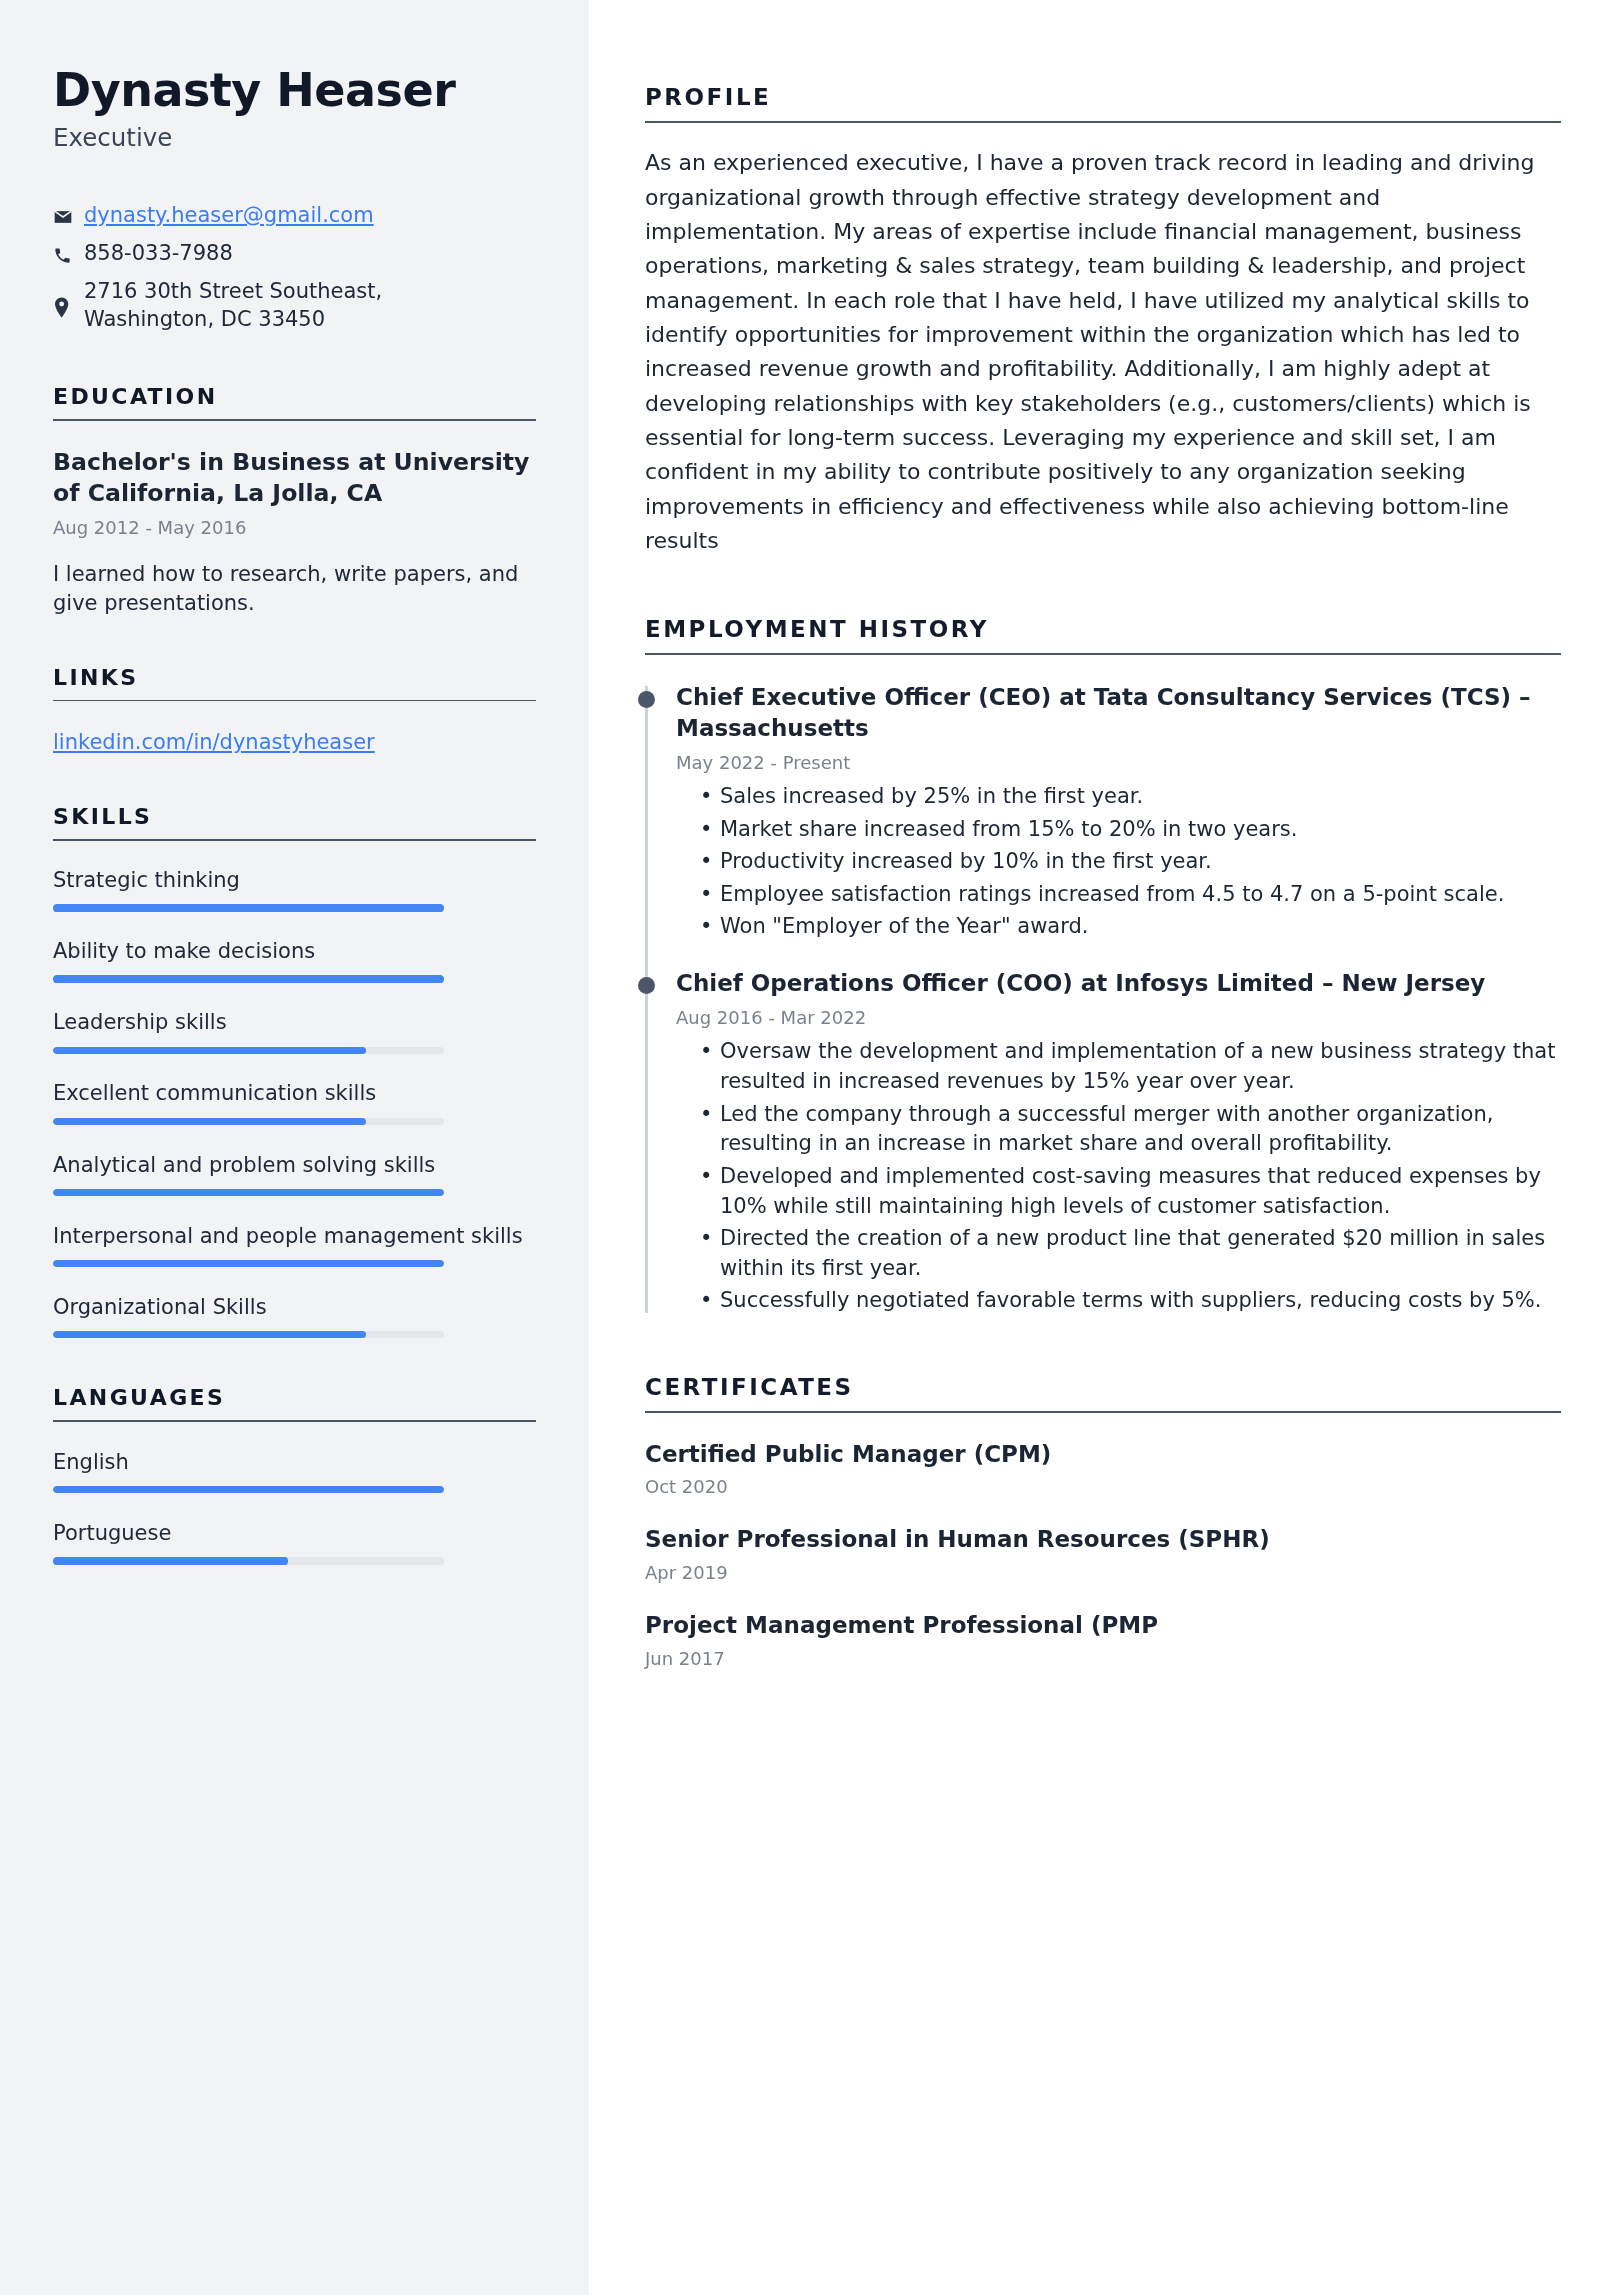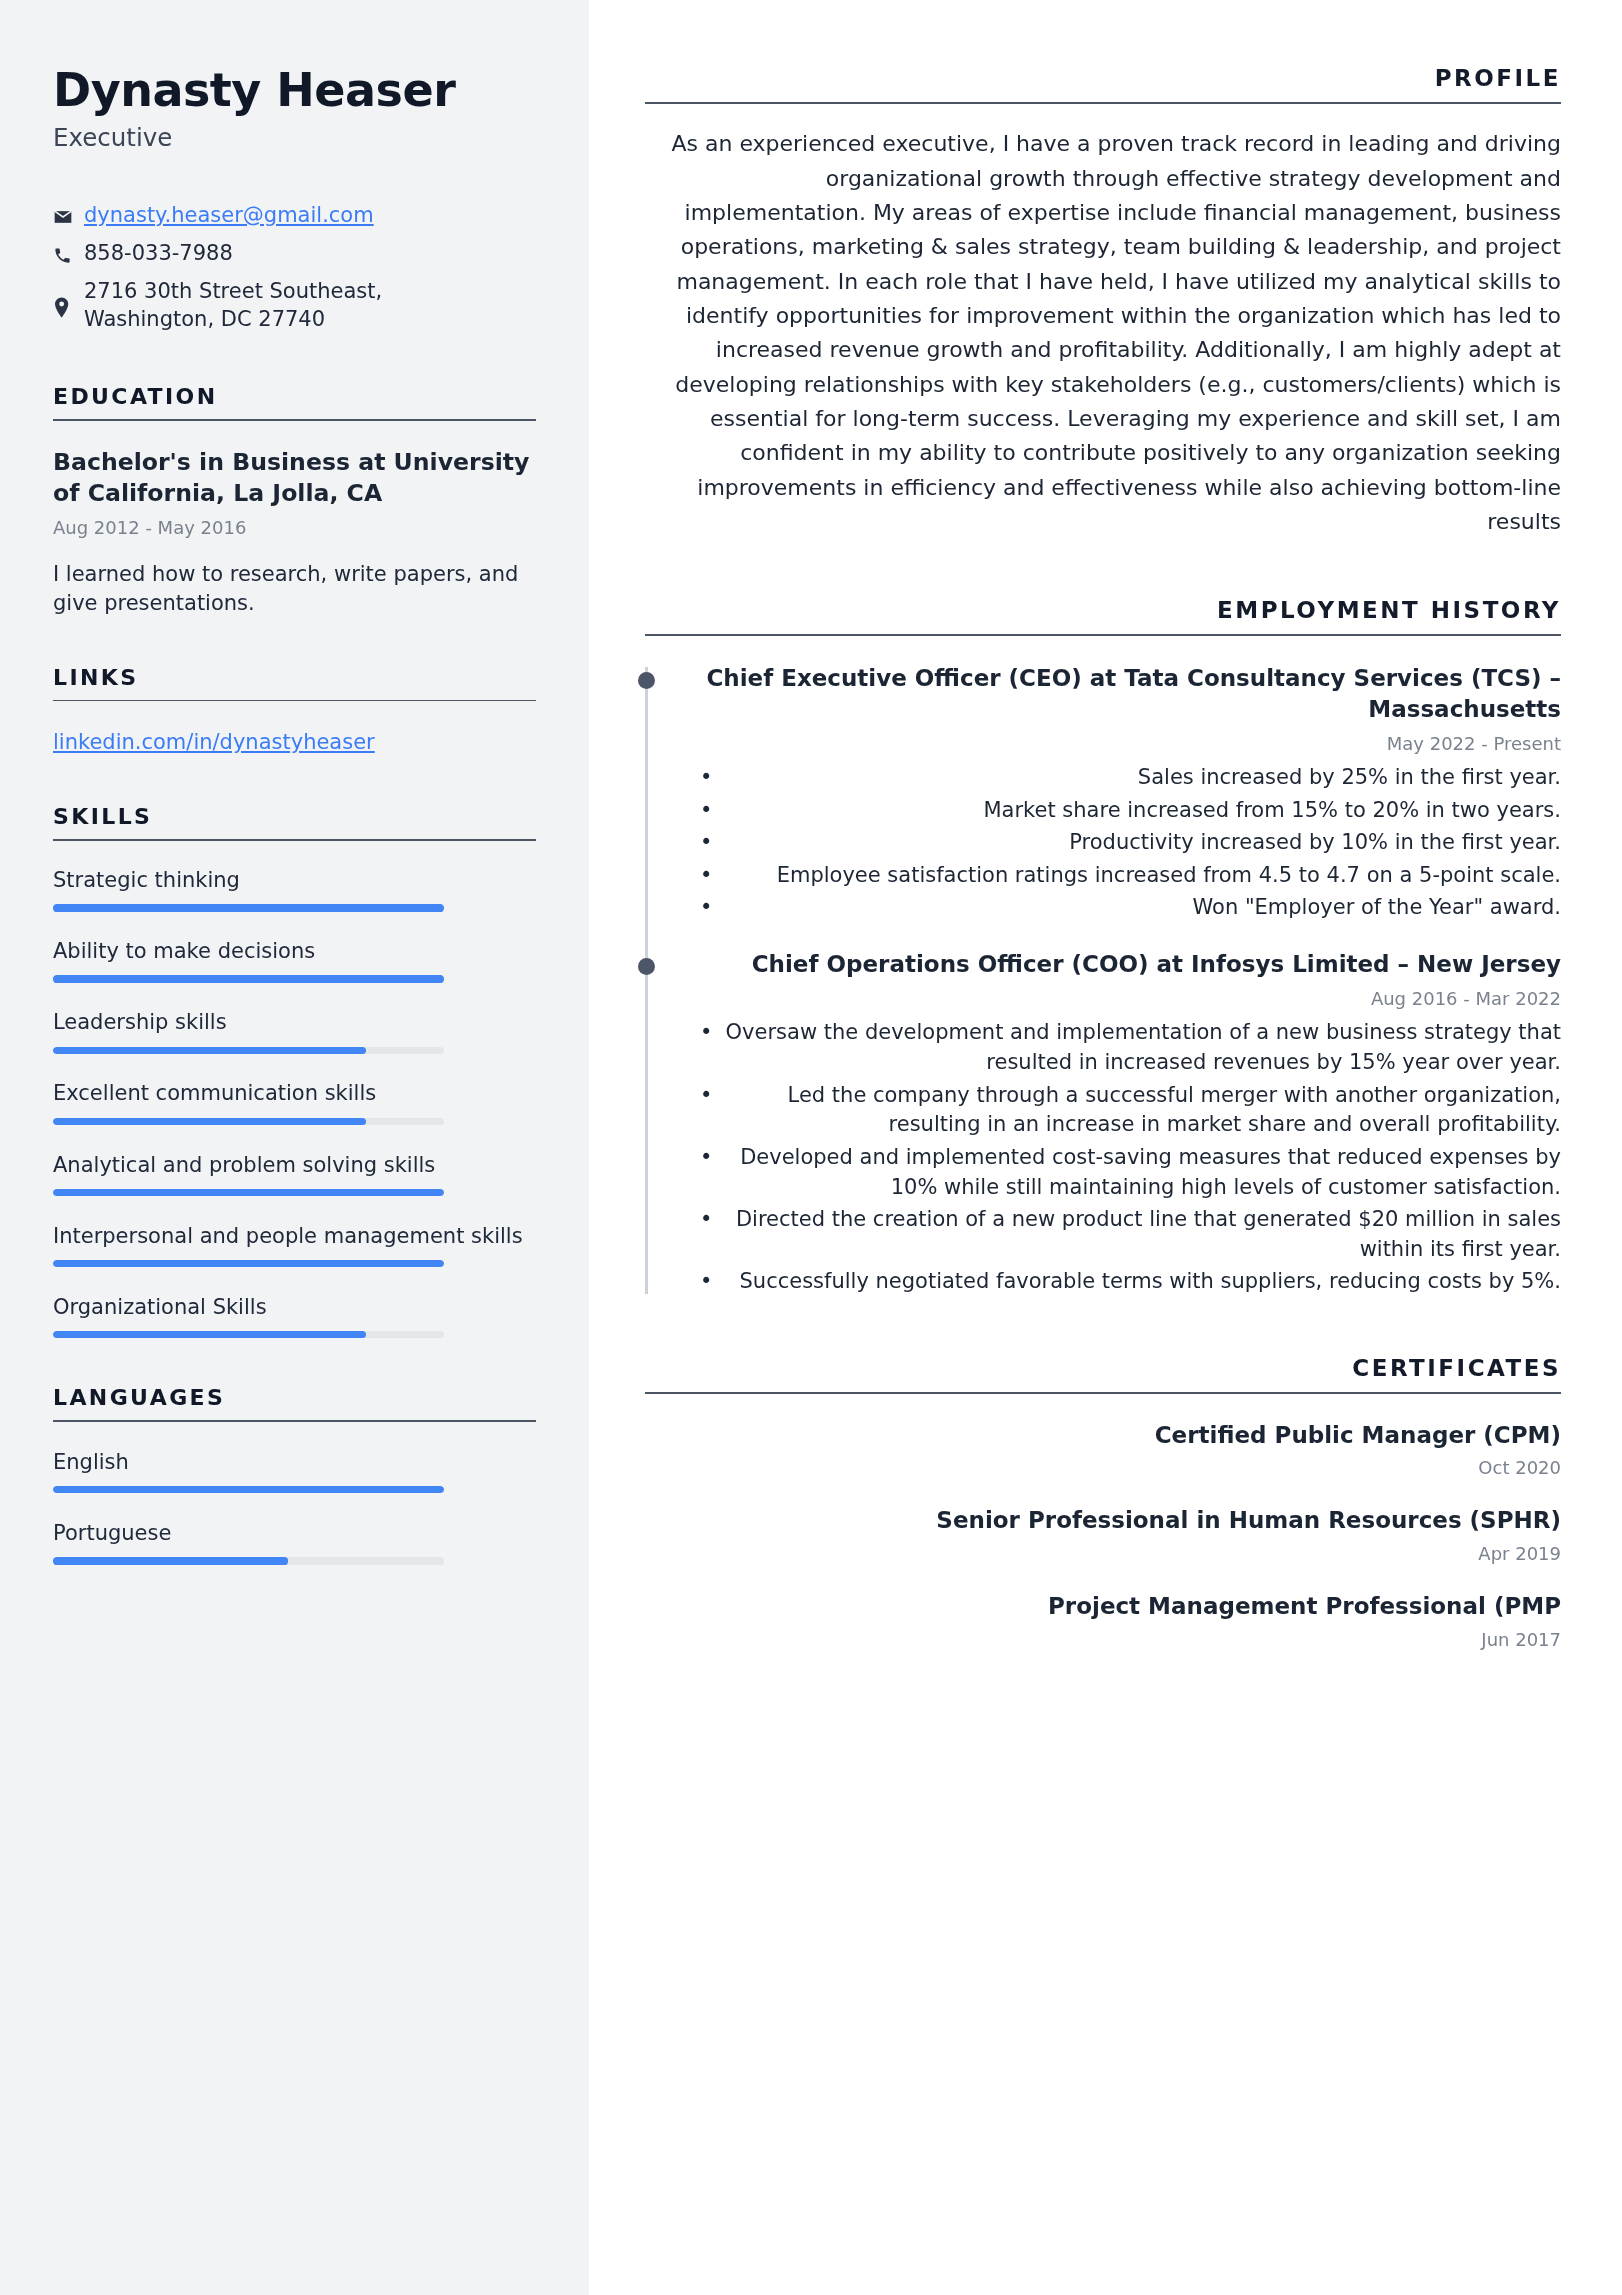--- a/index.html
+++ b/index.html
@@ -118,22 +118,21 @@
   .bar-fill {
     height:7.3px;
     background:#4285f4;
     border-radius:3.6px;
   }
 
   
   .main {
     flex:1;
     background:#ffffff;
-    padding:65px 62px 55px 56px;
-    text-align:right;
+    padding:84px 62px 55px 56px;
   }
   .m-sec-title {
     font-size:23px;
     font-weight:700;
     letter-spacing:2.5px;
     color:#141c2b;
     text-transform:uppercase;
   }
   .m-sec-rule {
     height:1.8px;
@@ -252,21 +251,21 @@
       </div>
 
       <div class="contact-row">
         <span class="contact-ico">
           <svg width="17.3" height="21" viewBox="0 0 24 28" fill="#2b3445">
             <path d="M12 0C6.9 0 2.8 4.1 2.8 9.2 2.8 16.1 12 28 12 28s9.2-11.9 9.2-18.8C21.2 4.1 17.1 0 12 0zm0 12.6a3.4 3.4 0 110-6.8 3.4 3.4 0 010 6.8z"></path>
           </svg>
         </span>
         <span class="contact-txt">
           <span>2716 30th Street Southeast,</span><br>
-          <span>Washington, DC 27740</span>
+          <span>Washington, DC 33450</span>
         </span>
       </div>
 
     </div>
 
     <section class="sec sec-first">
       <div class="sec-title">EDUCATION</div>
       <div class="sec-rule"></div>
       <div>
         <div class="edu-title">Bachelor's in Business at University of California, La Jolla, CA</div>

